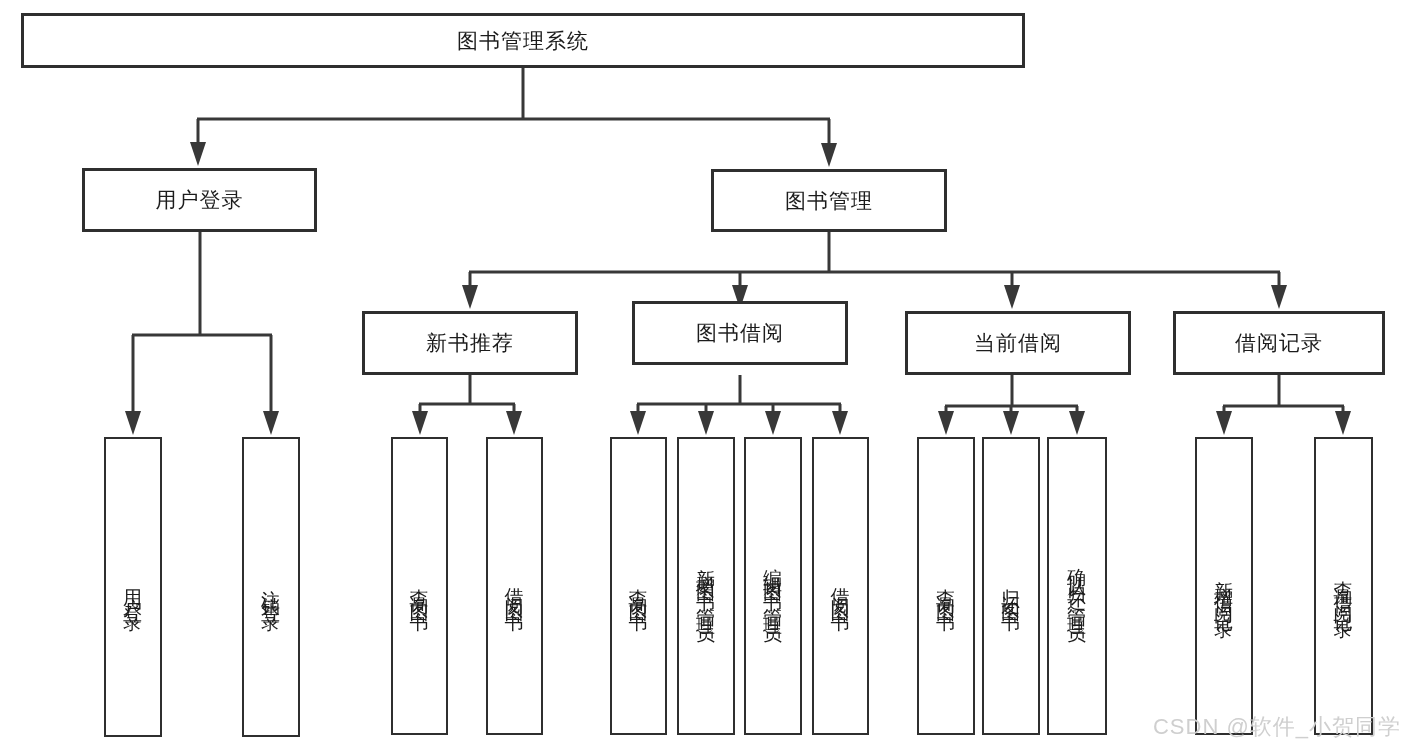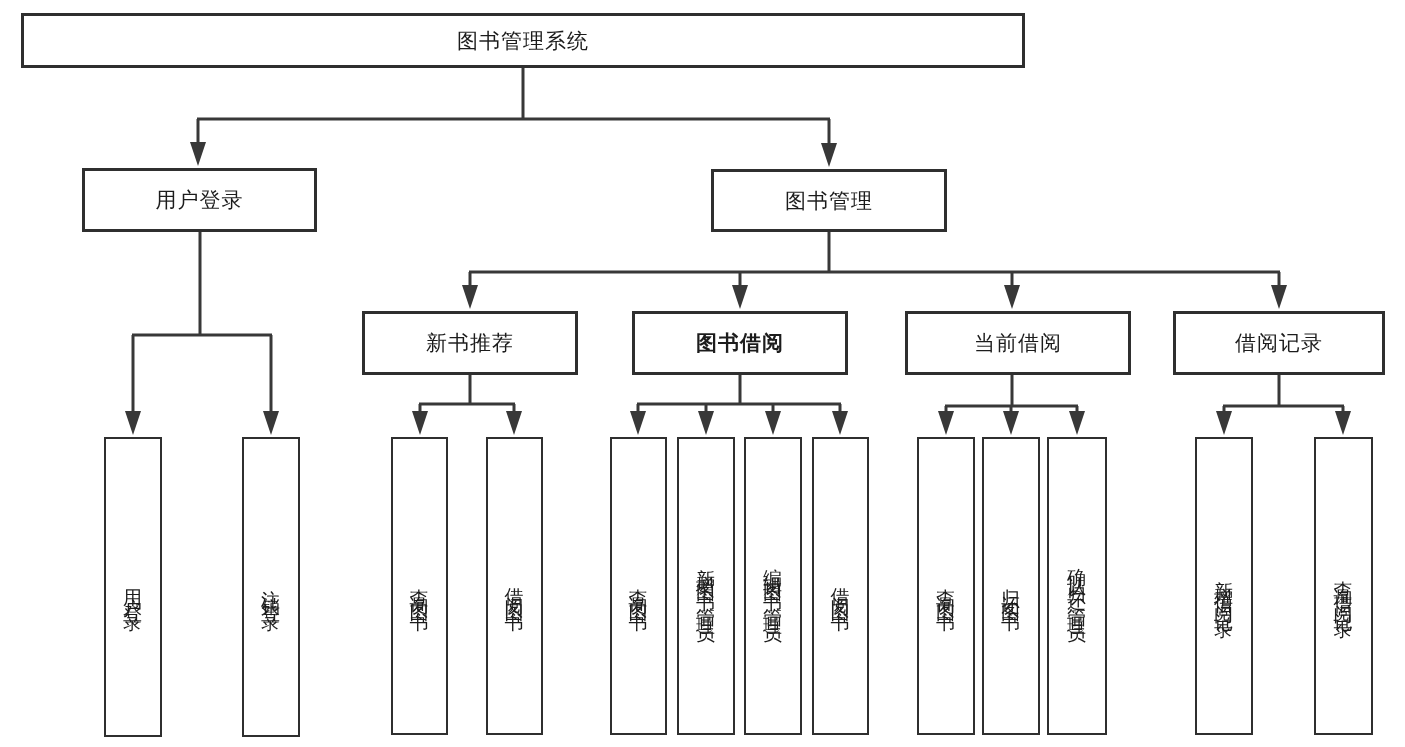--- a/index.html
+++ b/index.html
@@ -124,21 +124,21 @@
   <div class="box l2" style="left:82px;top:168px;width:235px;height:64px;">
     <span>用户登录</span>
   </div>
   <div class="box l2" style="left:711px;top:169px;width:236px;height:63px;">
     <span>图书管理</span>
   </div>
 
   <div class="box l3" style="left:362px;top:311px;width:216px;height:64px;">
     <span>新书推荐</span>
   </div>
-  <div class="box l3" style="left:632px;top:311px;width:216px;height:64px;font-weight:bold;">
+  <div class="box l3" style="left:632px;top:301px;width:216px;height:64px;">
     <span>图书借阅</span>
   </div>
   <div class="box l3" style="left:905px;top:311px;width:226px;height:64px;">
     <span>当前借阅</span>
   </div>
   <div class="box l3" style="left:1173px;top:311px;width:212px;height:64px;">
     <span>借阅记录</span>
   </div>
 
   <div class="box leaf" style="left:104px;top:437px;width:58px;height:300px;">
@@ -178,14 +178,15 @@
     <span>确认归还（管理员）</span>
   </div>
 
   <div class="box leaf" style="left:1195px;top:437px;width:58px;height:298px;">
     <span>新增借阅记录</span>
   </div>
   <div class="box leaf" style="left:1314px;top:437px;width:59px;height:298px;">
     <span>查询借阅记录</span>
   </div>
 
+  <div class="watermark">CSDN @软件_小贺同学</div>
 
 </div>
 
 </body></html>

